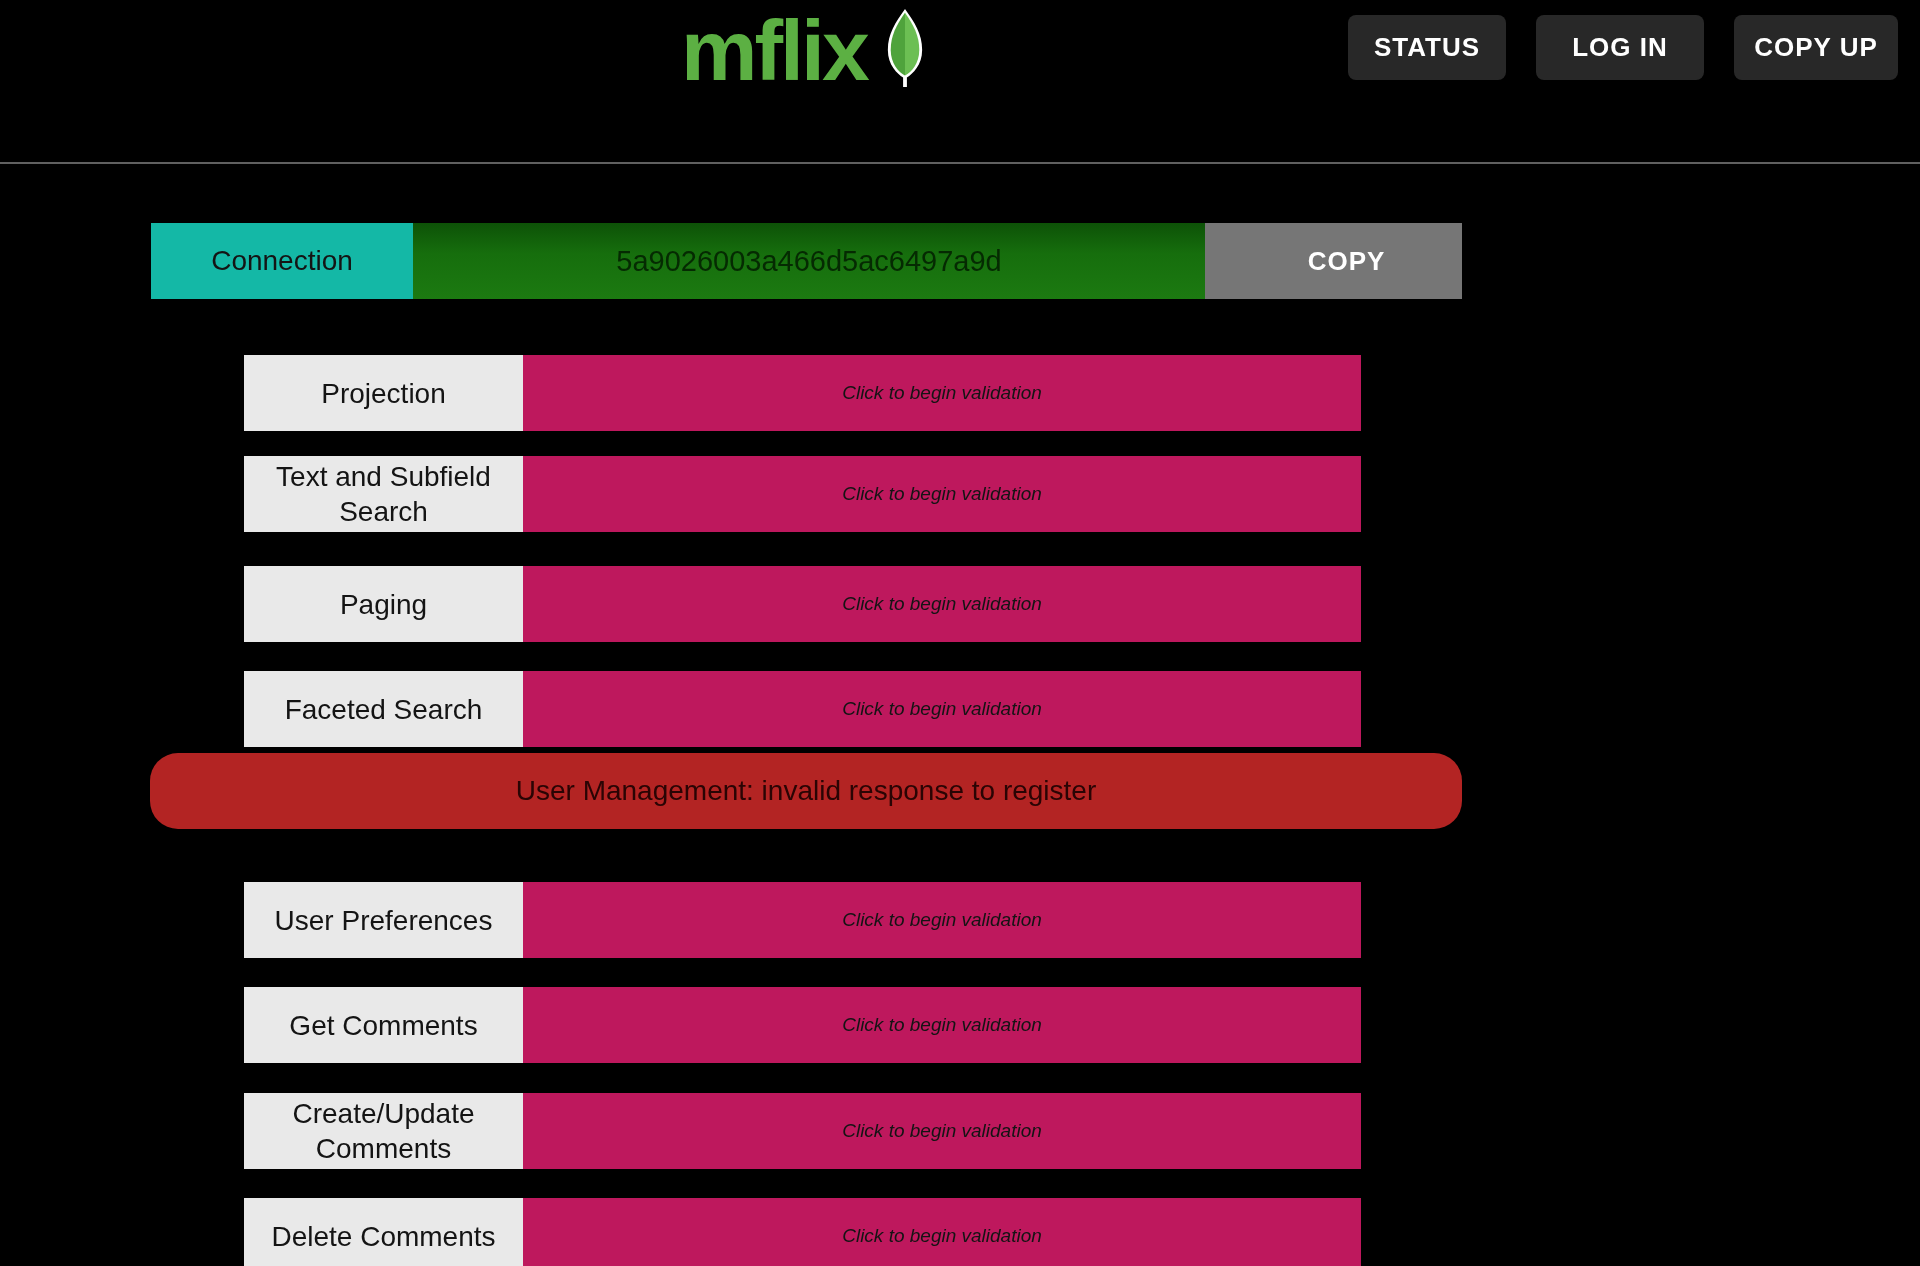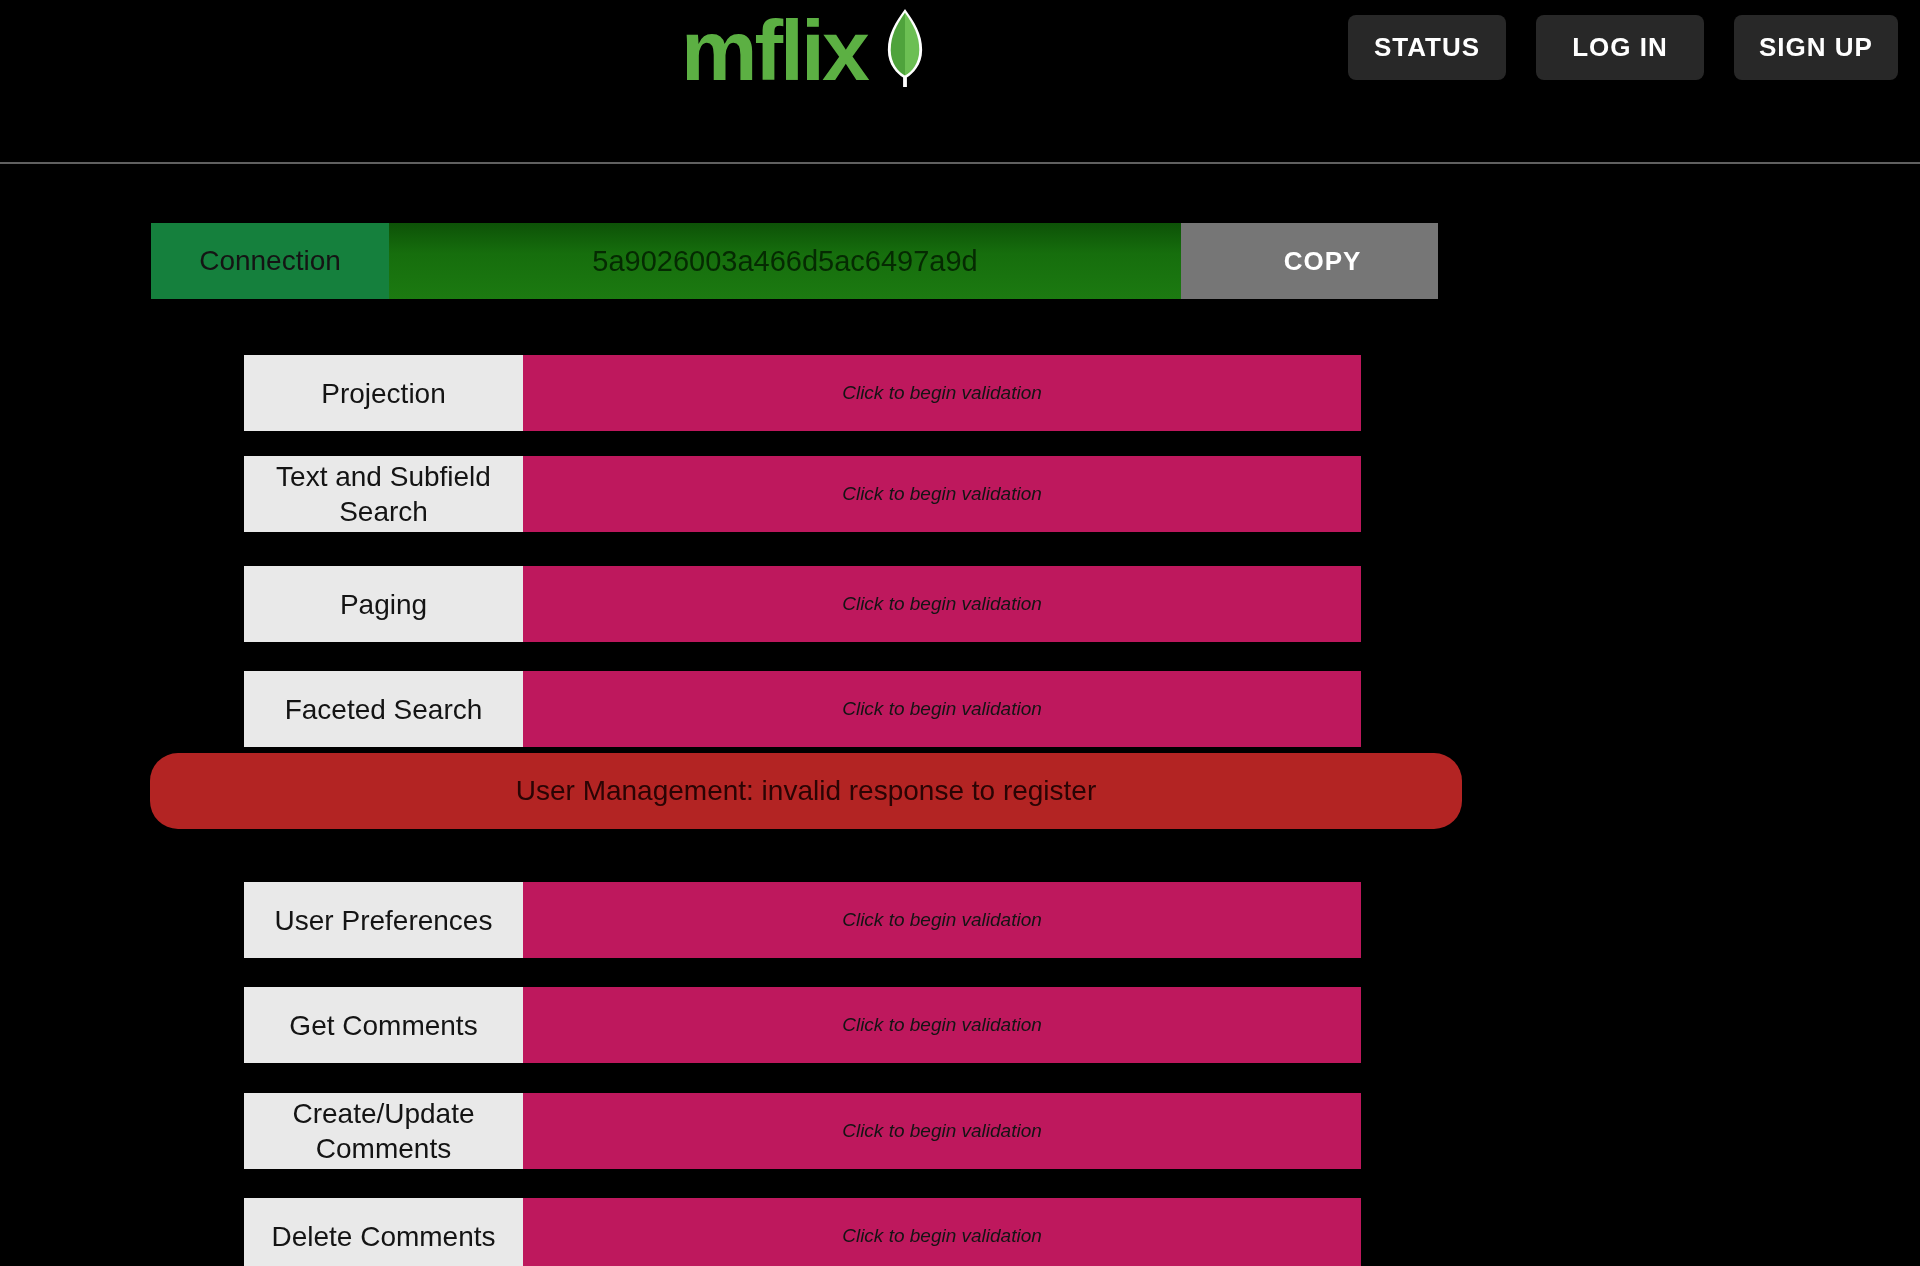--- a/index.html
+++ b/index.html
@@ -15,21 +15,21 @@
   .brand-leaf{width:44px;height:80px;margin-top:-4px;}
   .nav-btn{position:absolute;top:15px;height:65px;background:#282828;border:none;border-radius:8px;
            color:#fff;font-family:inherit;font-size:26px;font-weight:700;letter-spacing:1px;
            display:flex;align-items:center;justify-content:center;cursor:pointer;}
   .nav-status{left:1348px;width:158px;}
   .nav-login{left:1536px;width:168px;}
   .nav-signup{left:1734px;width:164px;}
 
   
   .conn-row{position:absolute;left:151px;top:223px;width:1311px;height:76px;display:flex;}
-  .conn-label{width:238px;background:#15803d;color:#141414;font-size:28px;
+  .conn-label{width:262px;background:#14b8a6;color:#141414;font-size:28px;
               display:flex;align-items:center;justify-content:center;}
   .conn-value{width:792px;background:linear-gradient(180deg,#0d5207 0%,#166e0d 40%,#1c7a11 100%);
               color:#052a02;font-size:29px;display:flex;align-items:center;justify-content:center;}
   .conn-copy{width:257px;background:#767676;border:none;color:#fff;font-family:inherit;
              font-size:26px;font-weight:700;letter-spacing:1px;cursor:pointer;
              display:flex;align-items:center;justify-content:center;padding-left:32px;}
 
   
   .vrow{position:absolute;left:244px;width:1117px;height:76px;display:flex;margin-top:24px;}
   .vlabel{width:279px;background:#e9e9e9;color:#141414;font-size:28px;line-height:1.25;
@@ -51,21 +51,21 @@
     <div class="brand">
       <span class="brand-text">mflix</span>
       <svg class="brand-leaf" viewBox="0 0 44 84">
         <path d="M22 1 C 12 15, 4 27, 4 44 C 4 60, 14 69, 20 73 L 20 83 L 24 83 L 24 73 C 30 69, 40 60, 40 44 C 40 27, 32 15, 22 1 Z" fill="#ffffff"></path>
         <path d="M22 5 C 13 18, 7 29, 7 44 C 7 58, 15 67, 22 71 Z" fill="#4fa33c"></path>
         <path d="M22 5 C 31 18, 37 29, 37 44 C 37 58, 29 67, 22 71 Z" fill="#6cbf53"></path>
       </svg>
     </div>
     <button class="nav-btn nav-status">STATUS</button>
     <button class="nav-btn nav-login">LOG IN</button>
-    <button class="nav-btn nav-signup">SIGN UP</button>
+    <button class="nav-btn nav-signup">COPY UP</button>
   </div>
 
   <div class="conn-row">
     <div class="conn-label">Connection</div>
     <div class="conn-value">5a9026003a466d5ac6497a9d</div>
     <button class="conn-copy">COPY</button>
   </div>
 
   <div class="vrow" style="top:331px">
     <div class="vlabel">Projection</div>

